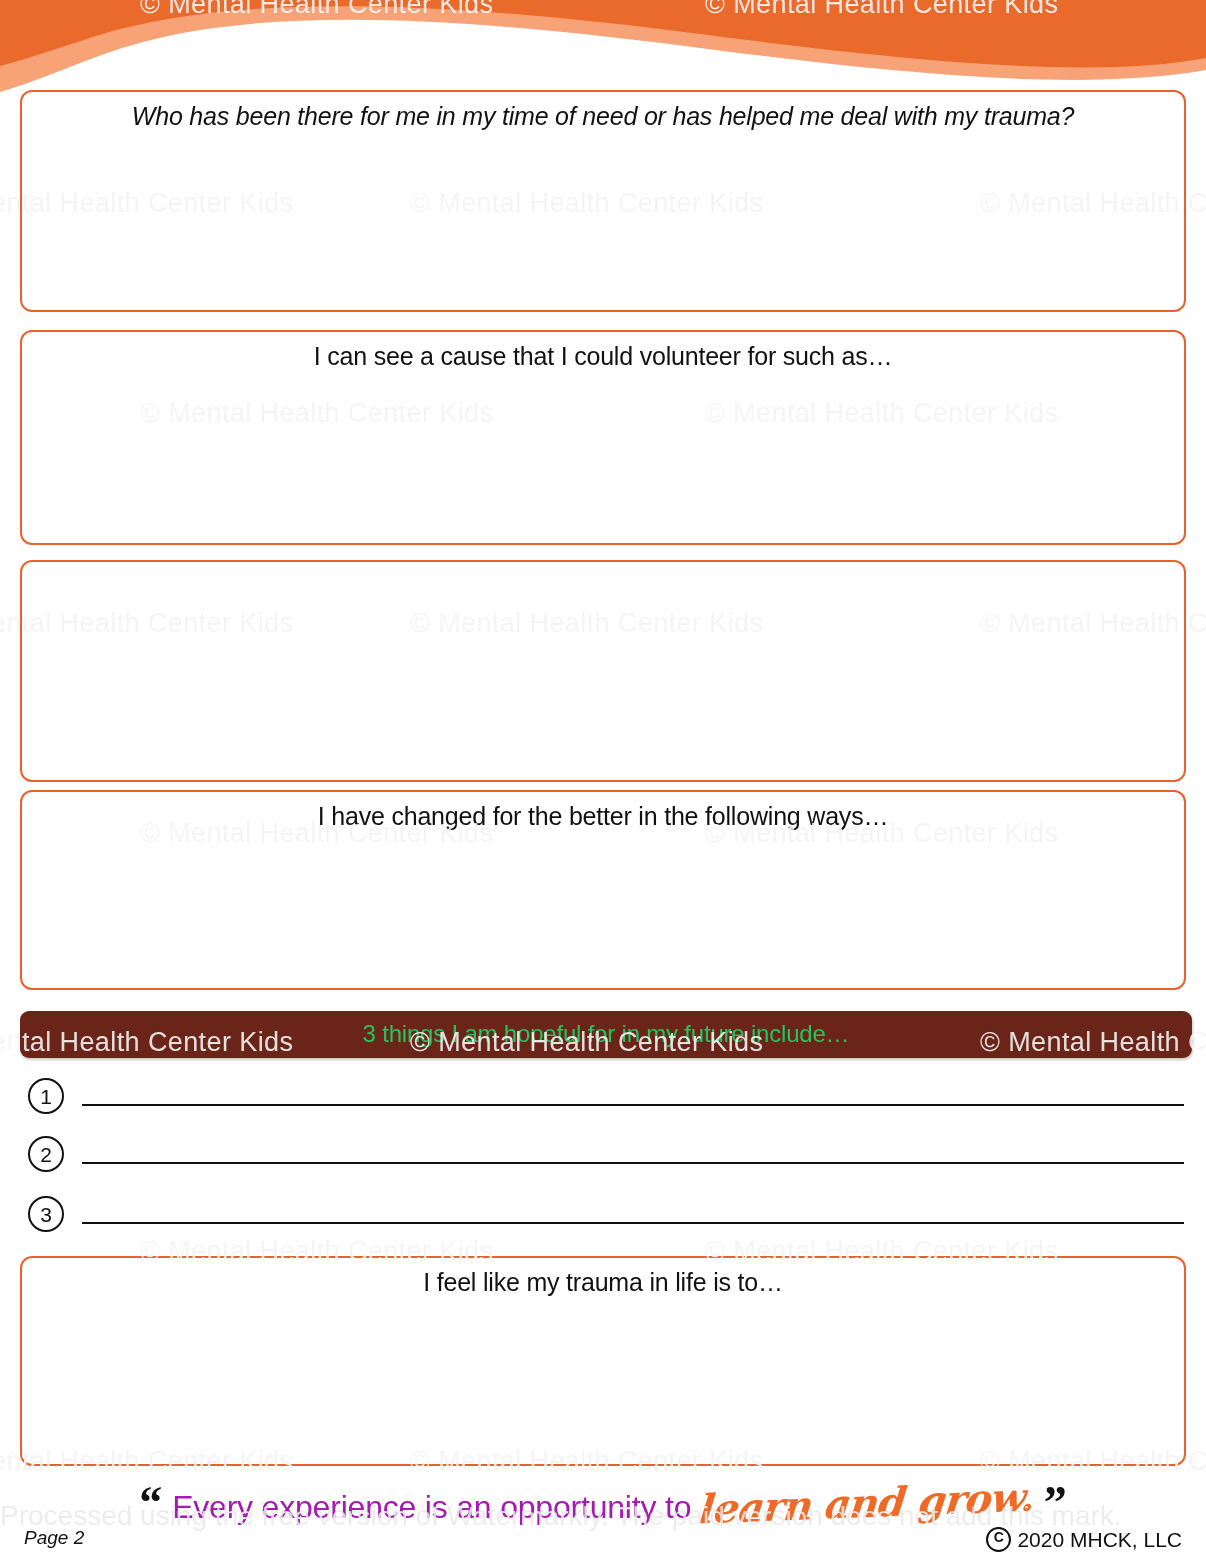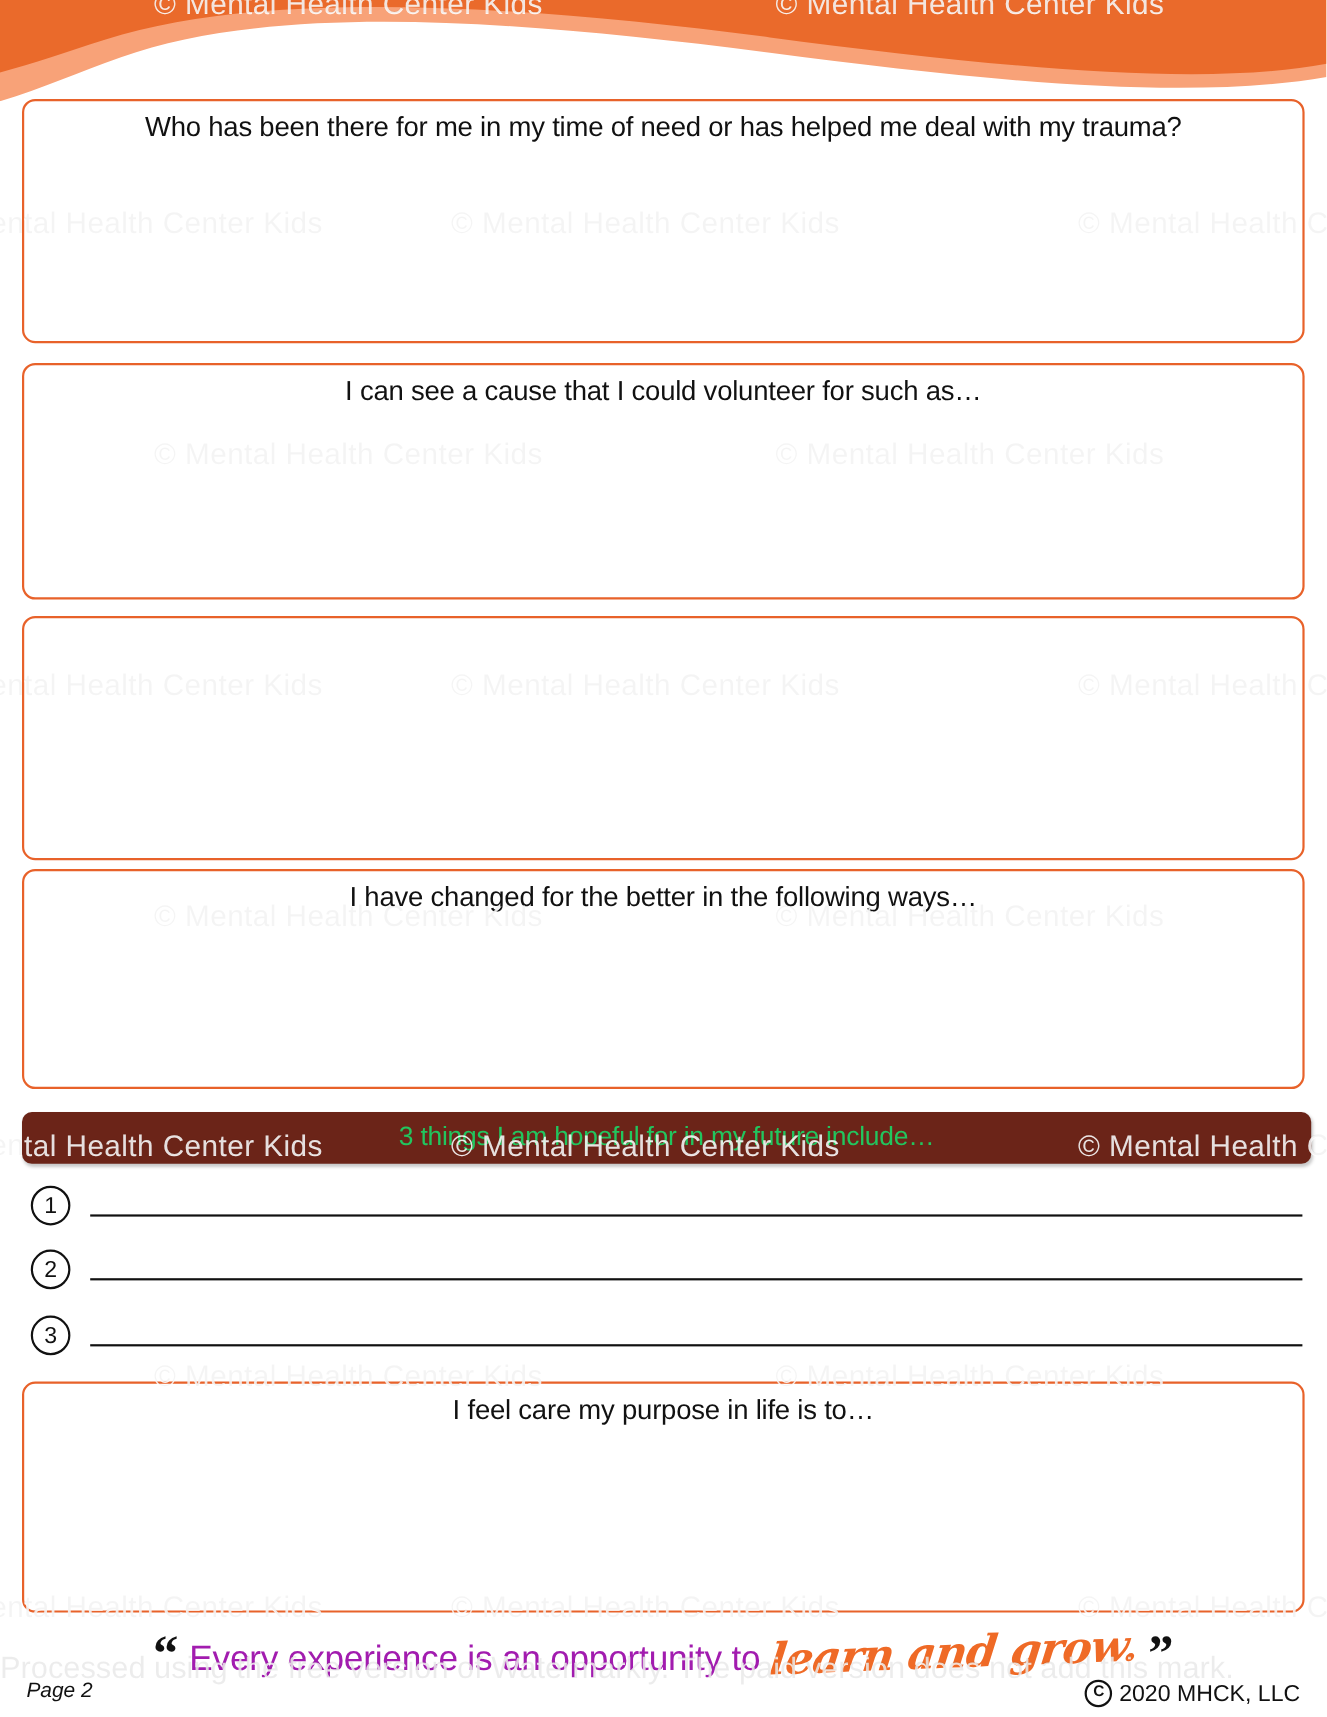--- a/index.html
+++ b/index.html
@@ -75,21 +75,21 @@
     font-size: 25px;
     font-weight: 500;
     color: #111111;
     letter-spacing: -0.2px;
   }
   .prompt-box .write-area {
     position: absolute;
     left: 0; right: 0; top: 46px; bottom: 0;
   }
 
-  #box-0 { top: 90px;   height: 222px; }
+  #box-0 { top: 90px;   height: 222px; font-style: italic; }
   #box-1 { top: 330px;  height: 215px; padding-left: 48px; }
   #box-2 { top: 560px;  height: 222px; }
   #box-3 { top: 790px;  height: 200px; }
   #box-4 { top: 1256px; height: 210px; }
 
   
   #hopeful-banner {
     position: absolute;
     left: 20px;
     top: 1011px;
@@ -297,21 +297,21 @@
       <div class="num-circle">2</div>
       <div class="num-line"></div>
     </div>
     <div class="num-row r2">
       <div class="num-circle">3</div>
       <div class="num-line"></div>
     </div>
   </div>
 
   <div class="prompt-box" id="box-4">
-    <div class="prompt-title">I feel care my purpose in life is to…</div>
+    <div class="prompt-title">I feel like my trauma in life is to…</div>
     <div class="write-area"></div>
   </div>
 
   <div id="watermark-layer">
     <span class="wm" style="left:-60px;  top:188px;">© Mental Health Center Kids</span>
     <span class="wm" style="left:410px;  top:188px;">© Mental Health Center Kids</span>
     <span class="wm" style="left:980px;  top:188px;">© Mental Health Center Kids</span>
 
     <span class="wm" style="left:140px;  top:398px;">© Mental Health Center Kids</span>
     <span class="wm" style="left:705px;  top:398px;">© Mental Health Center Kids</span>

